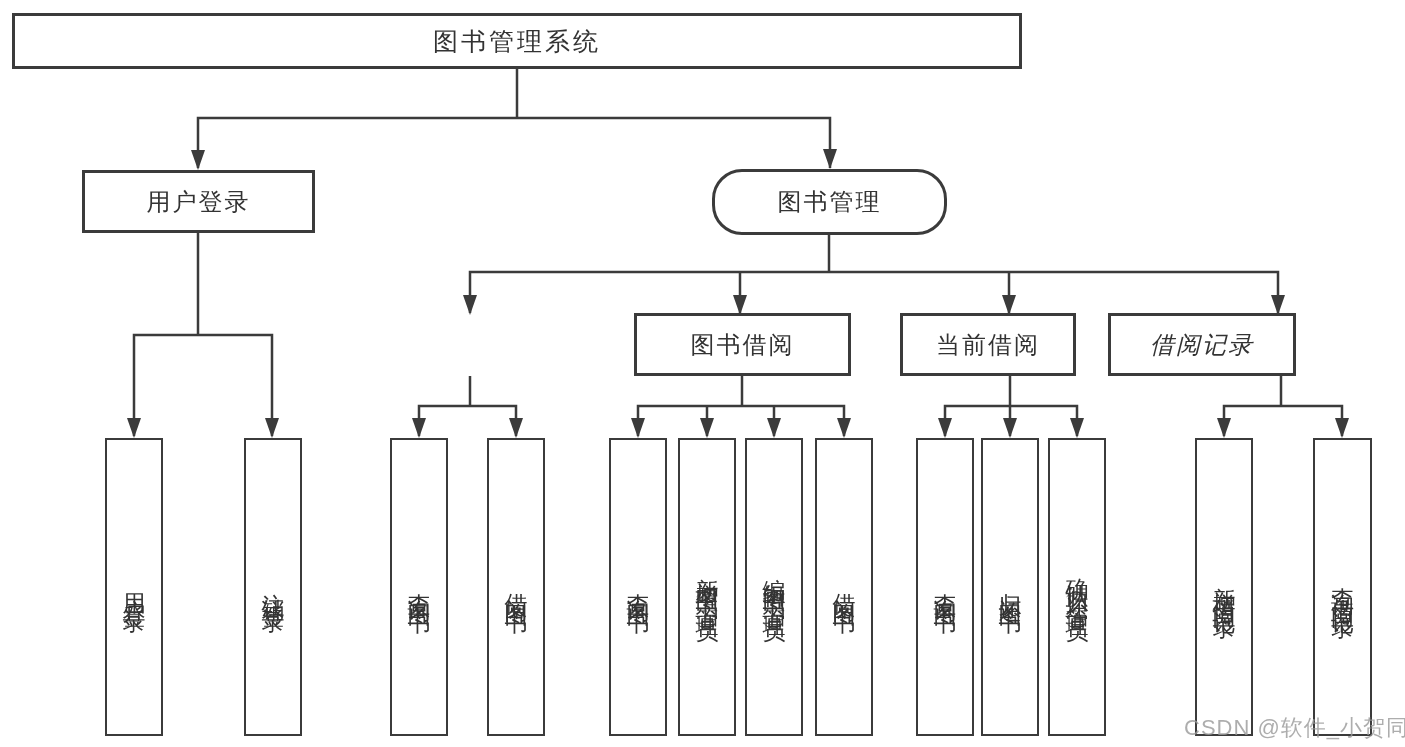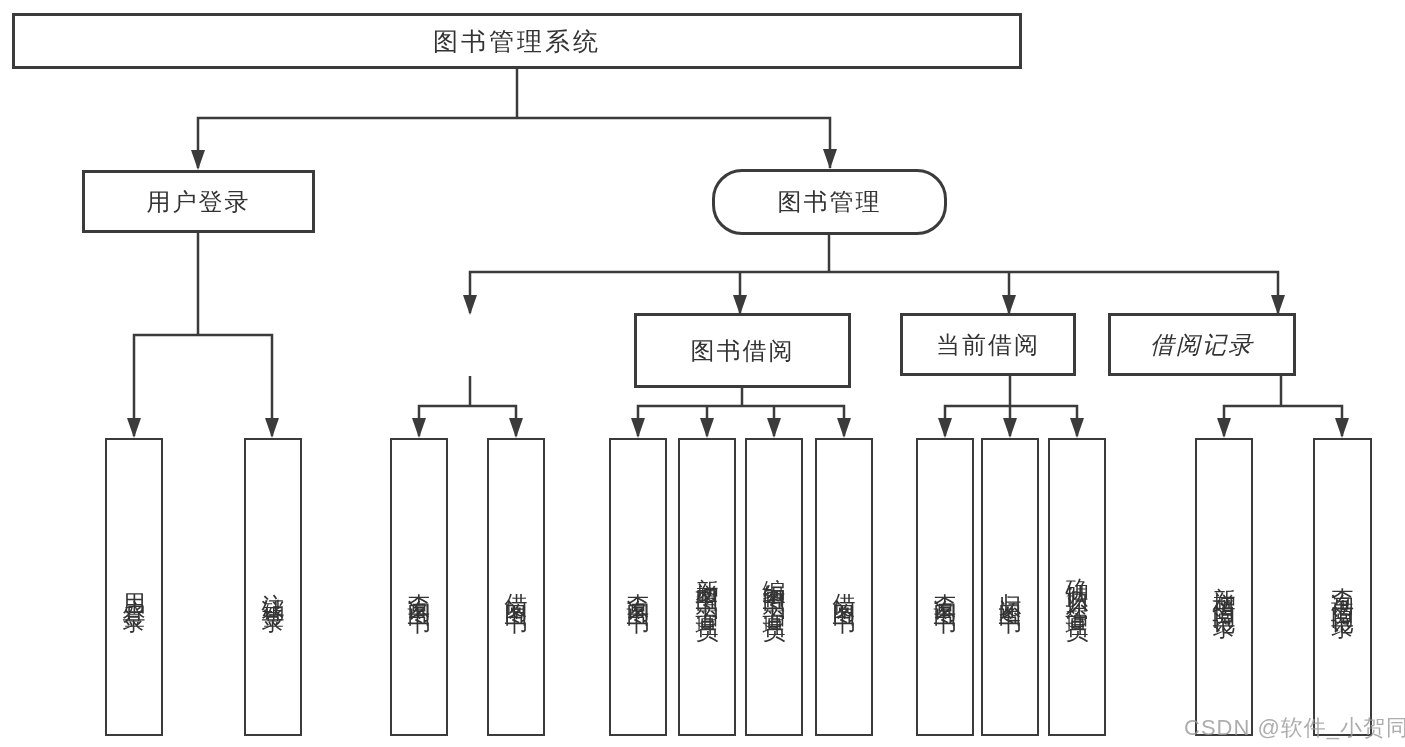--- a/index.html
+++ b/index.html
@@ -90,21 +90,21 @@
     <span>图书管理系统</span>
   </div>
 
   <div class="box hbox" style="left:82px;top:170px;width:233px;height:63px;">
     <span>用户登录</span>
   </div>
   <div class="box hbox" style="left:712px;top:169px;width:235px;height:66px;border-radius:30px;">
     <span>图书管理</span>
   </div>
 
-  <div class="box hbox" style="left:634px;top:313px;width:217px;height:75px;">
+  <div class="box hbox" style="left:634px;top:313px;width:217px;height:63px;">
     <span>图书借阅</span>
   </div>
   <div class="box hbox" style="left:900px;top:313px;width:176px;height:63px;">
     <span>当前借阅</span>
   </div>
   <div class="box hbox" style="left:1108px;top:313px;width:188px;height:63px;font-style:italic;">
     <span>借阅记录</span>
   </div>
 
   <div class="box vbox" style="left:105px;top:438px;width:58px;height:298px;">

